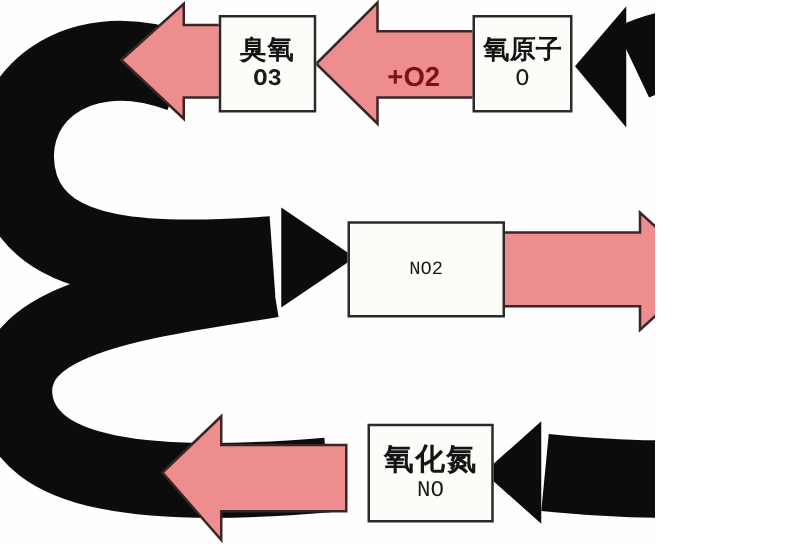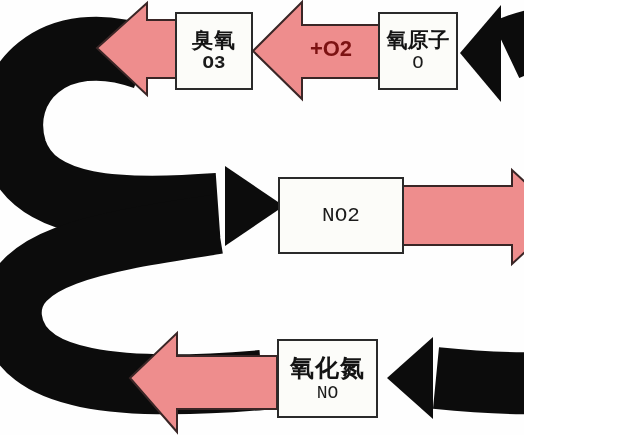--- a/index.html
+++ b/index.html
@@ -35,32 +35,32 @@
     line-height: 1;
   }
   .box-ozone   { left: 175px; top: 12px;  width: 78px;  height: 78px; }
   .box-ozone .node-name { font-size: 21px; }
   .box-ozone .node-formula { font-size: 19px; font-weight: bold; }
   .box-oxygen  { left: 378px; top: 12px;  width: 80px;  height: 78px; }
   .box-oxygen .node-name { font-size: 21px; letter-spacing: 0; }
   .box-oxygen .node-formula { font-size: 19px; }
   .box-no2     { left: 278px; top: 177px; width: 126px; height: 77px; }
   .box-no2 .node-name { font-size: 24px; letter-spacing: 2px; }
-  .box-no2 .node-formula { font-size: 21px; }
-  .box-no      { left: 277px; top: 339px; width: 101px; height: 79px; }
+  .box-no2 .node-formula { font-size: 15px; }
+  .box-no      { left: 294px; top: 339px; width: 101px; height: 79px; }
   .box-no .node-name { font-size: 24px; letter-spacing: 1px; }
   .box-no .node-formula { font-size: 18px; }
   .arrow-label {
     position: absolute;
     z-index: 3;
     font-weight: bold;
     color: #7c1212;
     white-space: nowrap;
   }
-  .label-o2 { left: 296px; top: 36px; width: 70px; text-align: center; font-size: 22px; }
+  .label-o2 { left: 296px; top: 49px; width: 70px; text-align: center; font-size: 22px; }
   .label-sunlight { left: 404px; top: 202px; font-size: 23px; letter-spacing: 2px; }
 </style>
 </head>
 <body>
 
 <div class="canvas">
 
   <svg class="diagram-svg" width="640" height="435" viewBox="0 0 640 435" xmlns="http://www.w3.org/2000/svg">
 
     <path class="band" d="M 145 58 C 55 25, -5 85, 15 150 C 35 210, 120 212, 218 205" stroke-width="64"></path>

